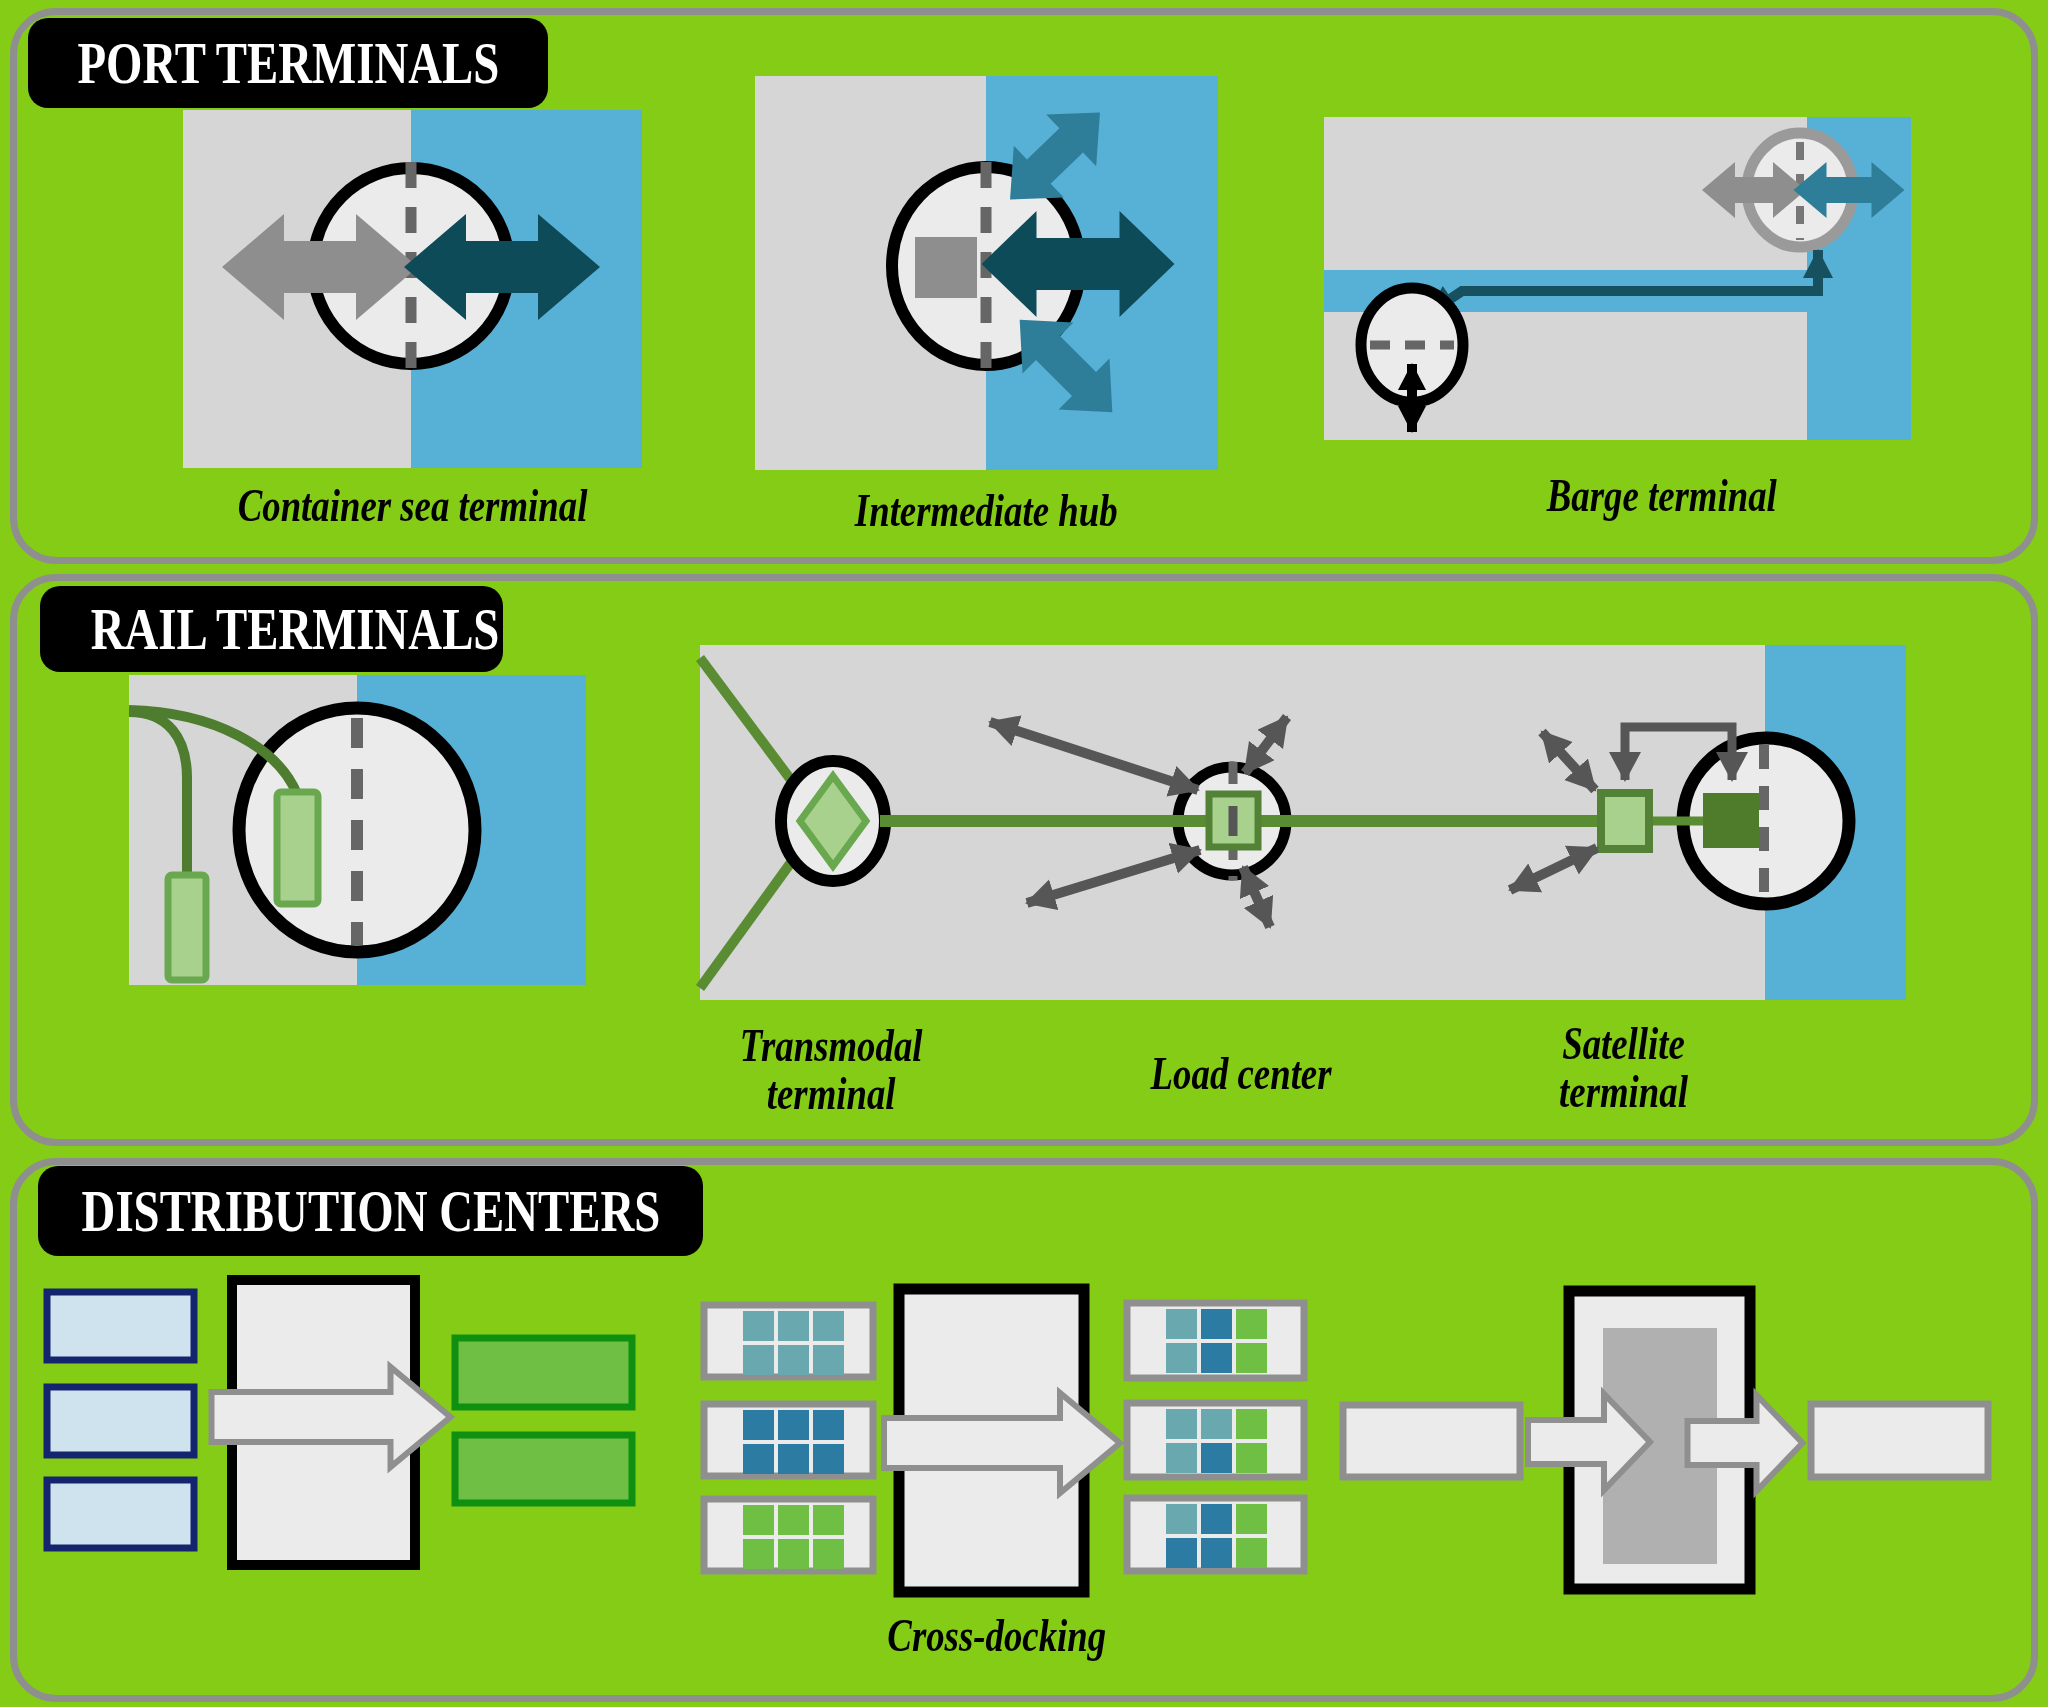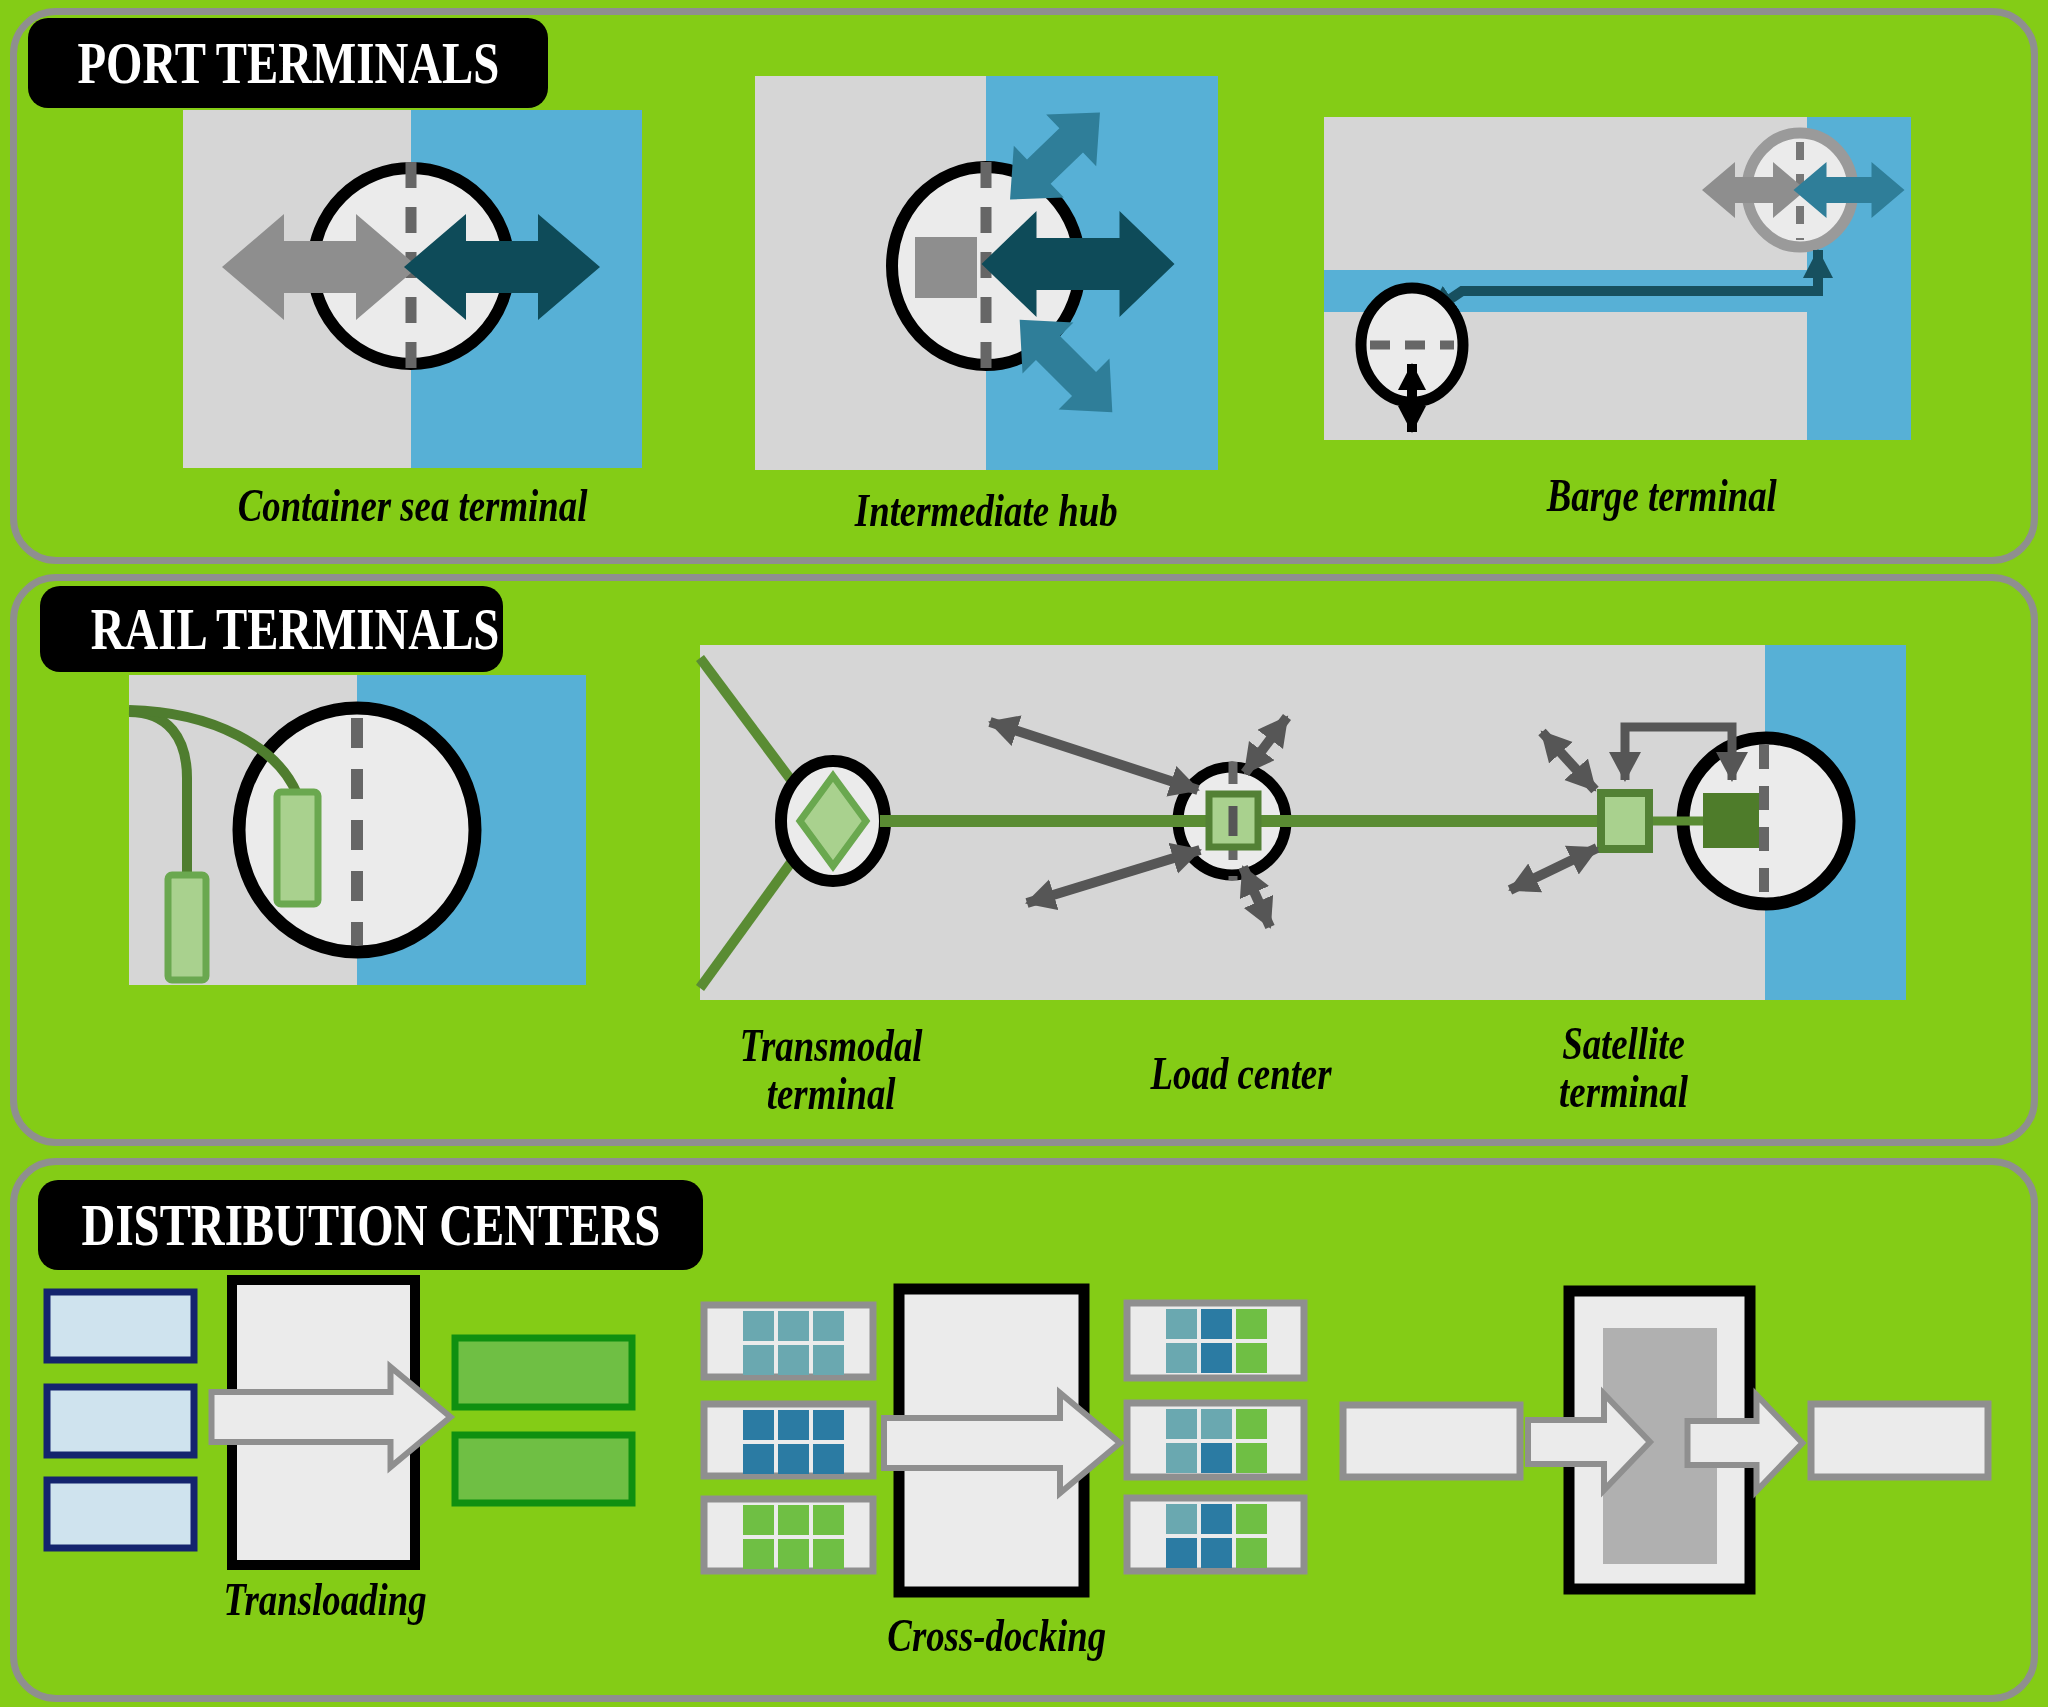--- a/index.html
+++ b/index.html
@@ -177,37 +177,35 @@
         <rect x="1236" y="1538" width="31" height="30" fill="#6fbf44"></rect>
       </g>
   </svg>
 
   <div class="sec-label" style="left:28px;top:18px;width:520px;height:90px;">
     <span>PORT TERMINALS</span>
   </div>
   <div class="sec-label" style="left:40px;top:586px;width:415px;height:86px;padding-left:48px;">
     <span>RAIL TERMINALS</span>
   </div>
-  <div class="sec-label" style="left:38px;top:1166px;width:665px;height:90px;margin-top:14px;">
+  <div class="sec-label" style="left:38px;top:1166px;width:665px;height:90px;">
     <span>DISTRIBUTION CENTERS</span>
   </div>
 
   <div class="cap" style="left:93px;top:482px;">
     <span>Container sea terminal</span></div>
   <div class="cap" style="left:666px;top:487px;">
     <span>Intermediate hub</span></div>
   <div class="cap" style="left:1342px;top:472px;">
     <span>Barge terminal</span></div>
 
   <div class="cap" style="left:511px;top:1022px;">
     <span>Transmodal
 terminal</span></div>
   <div class="cap" style="left:921px;top:1035px;margin-top:15px;">
     <span>Load center</span></div>
   <div class="cap" style="left:1304px;top:1020px;">
     <span>Satellite
 terminal</span></div>
 
-  <div class="cap" style="left:5px;top:1576px;">
-    <span>Transloading</span></div>
   <div class="cap" style="left:677px;top:1612px;">
     <span>Cross-docking</span></div>
 </div>
 
 </body></html>

